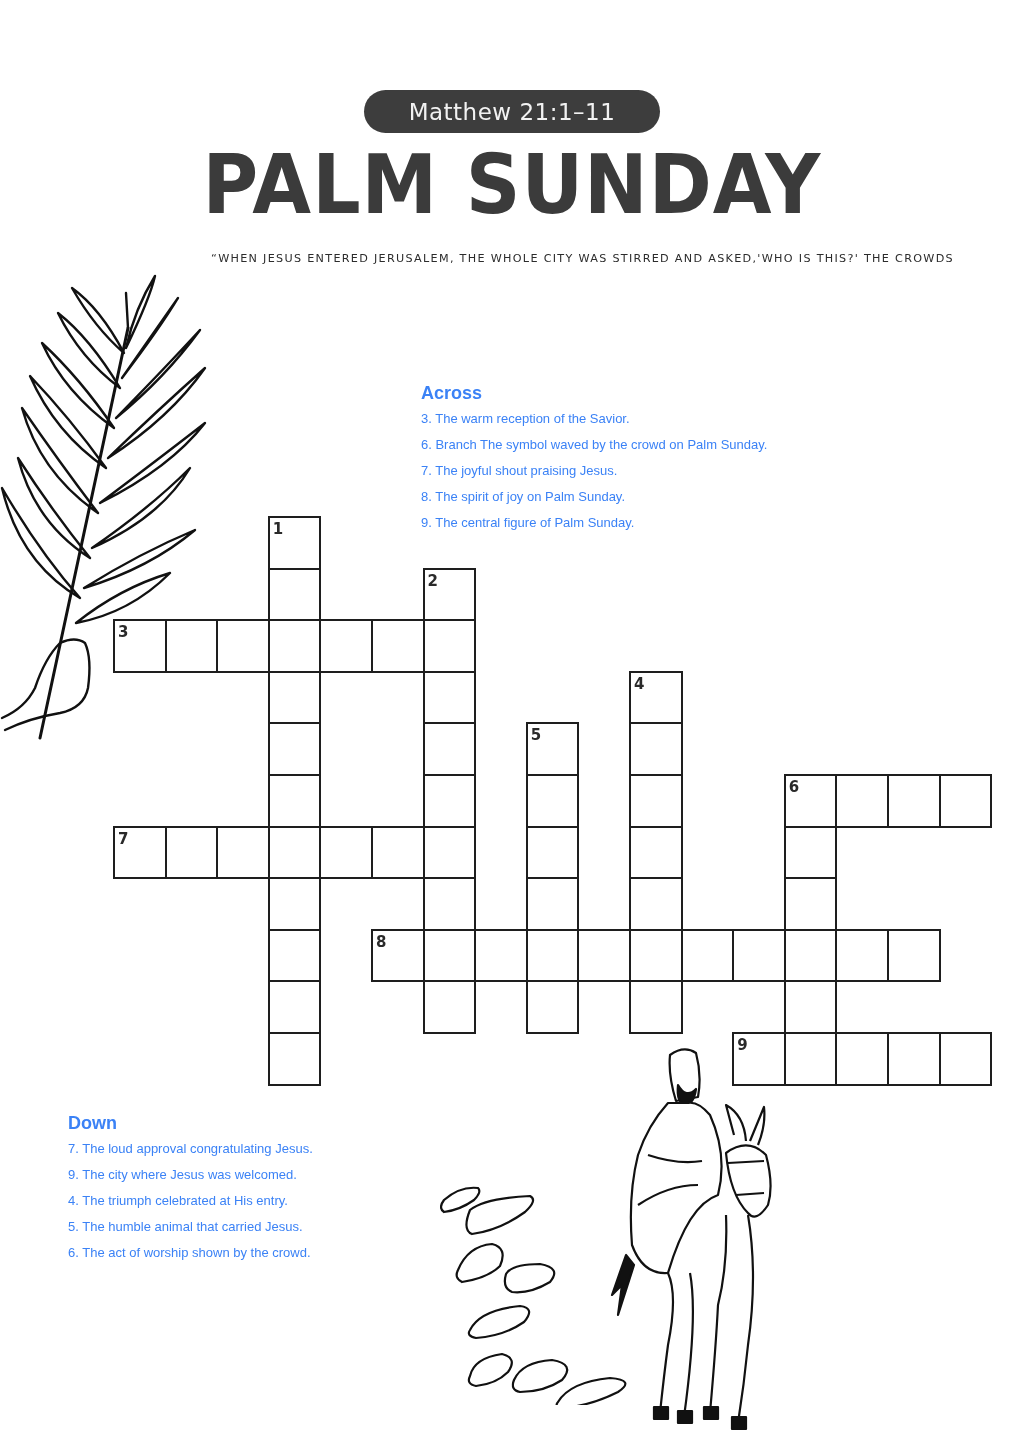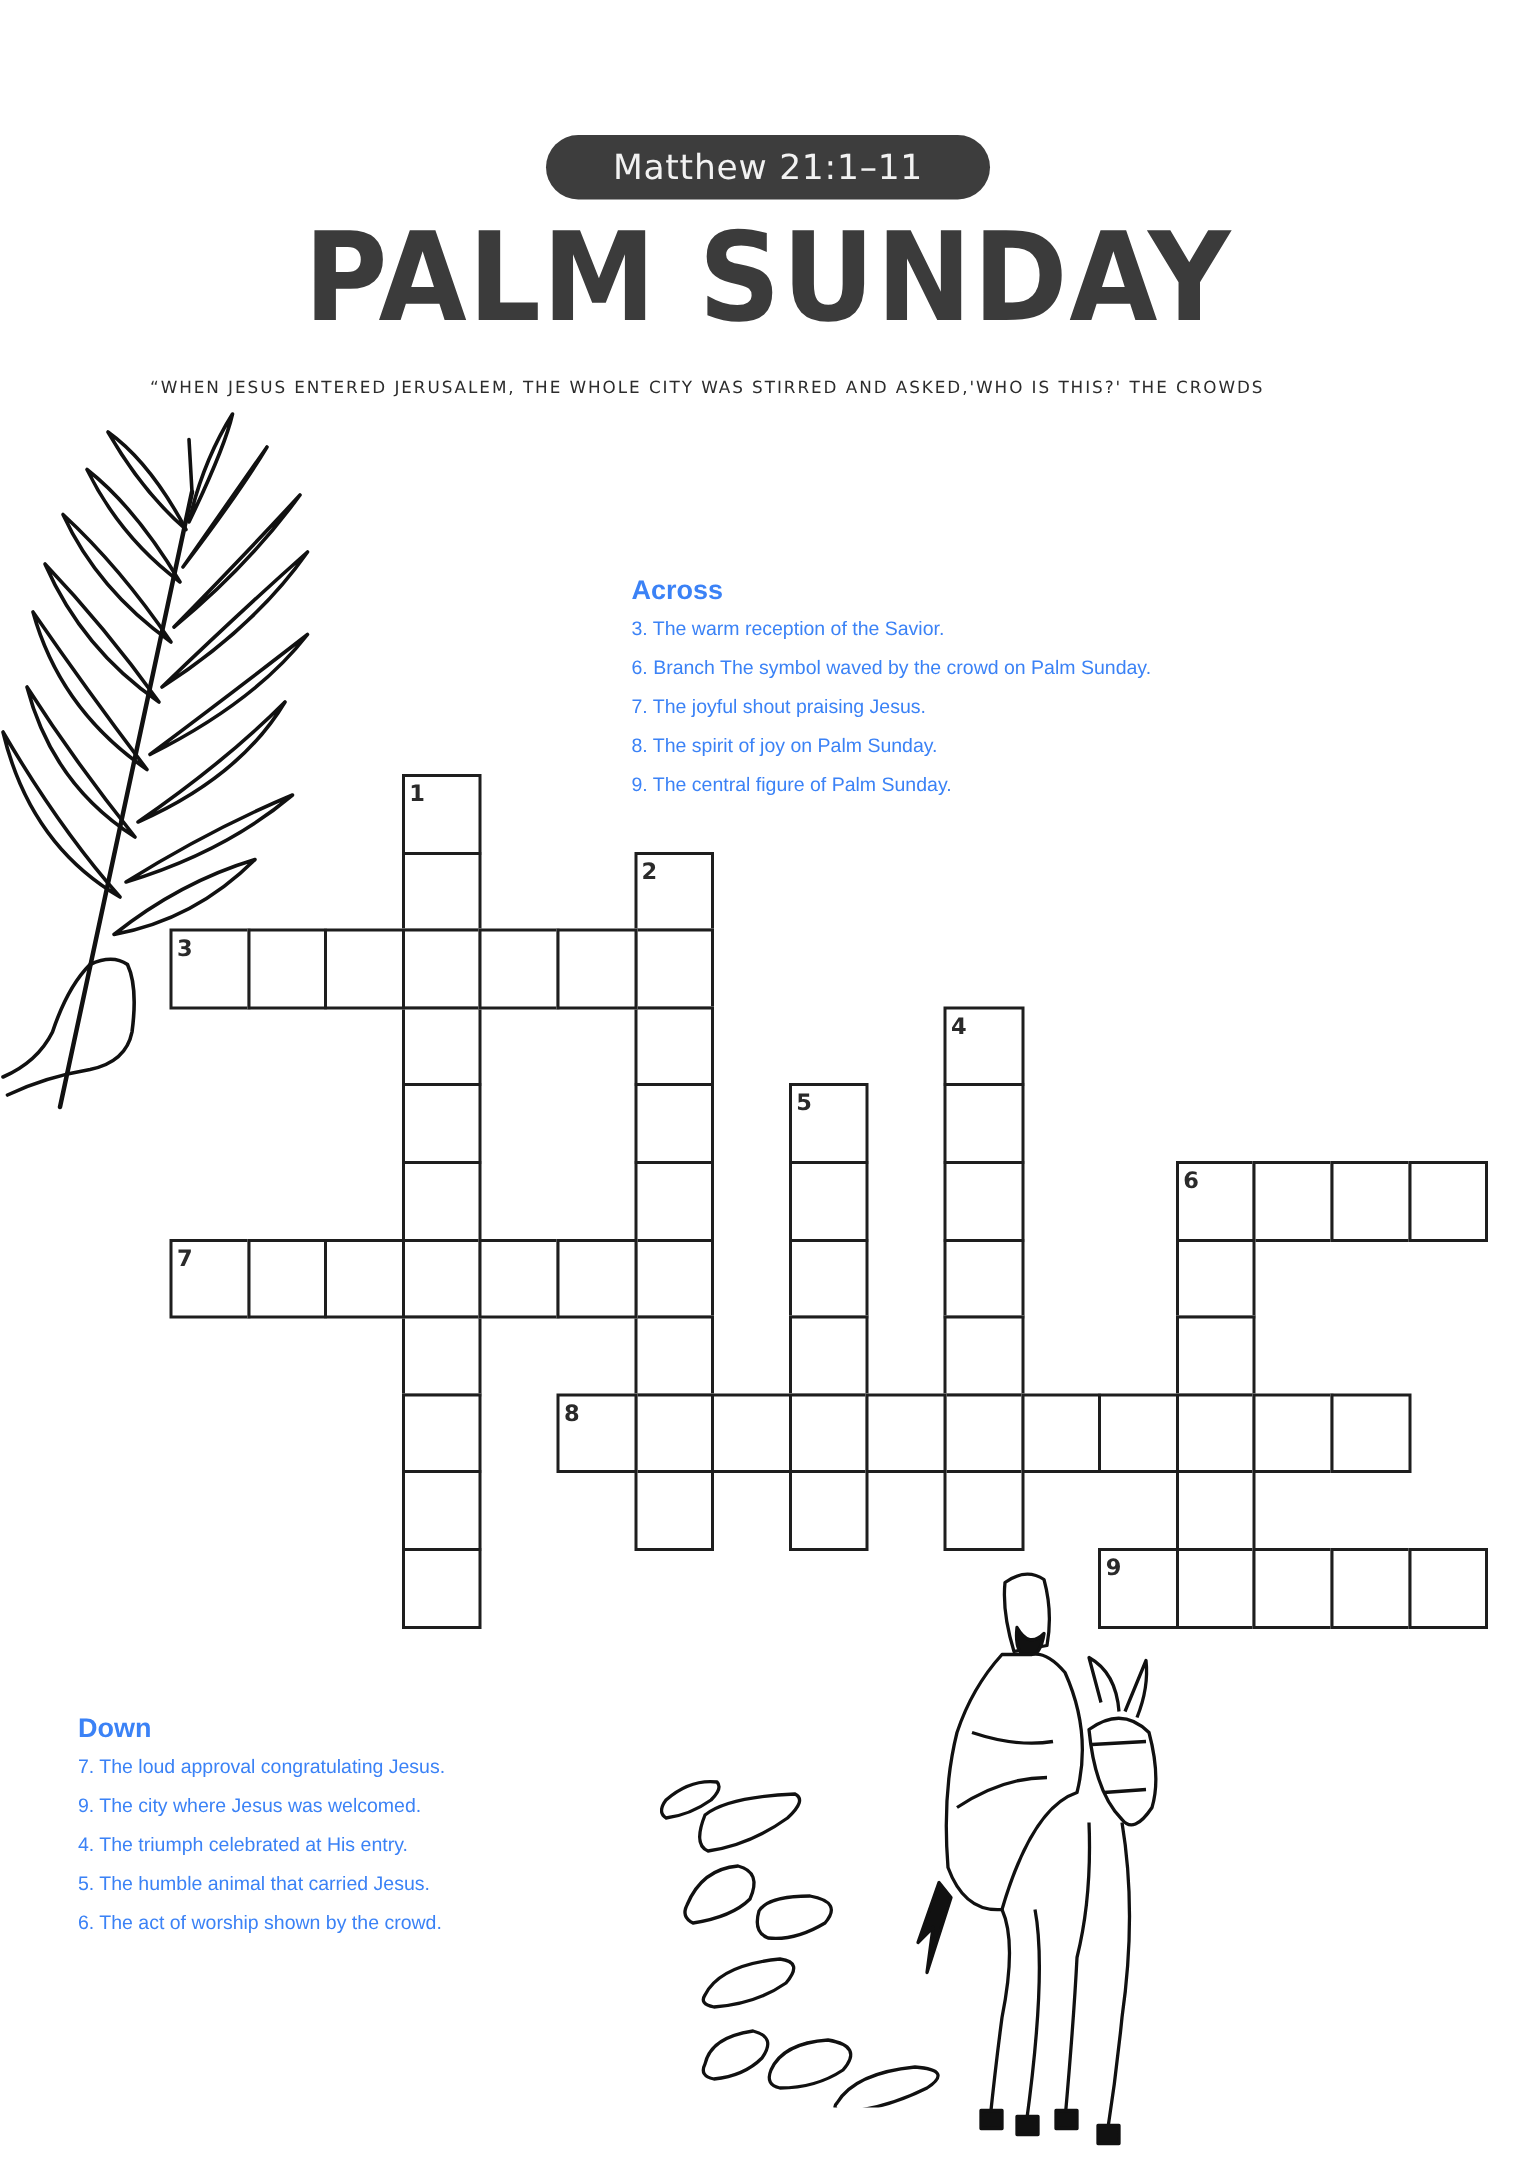--- a/index.html
+++ b/index.html
@@ -8,29 +8,29 @@
 
   .ref-pill { position: absolute; left: 364px; top: 90px; width: 296px; height: 43px;
               background: #3d3d3d; border-radius: 22px; color: #f2f2f2;
               display: flex; align-items: center; justify-content: center;
               font-family: "DejaVu Sans", sans-serif; font-size: 23px; letter-spacing: 0.5px; }
 
   .title { position: absolute; left: 0; top: 140px; width: 1024px; text-align: center;
            font-family: "DejaVu Sans", sans-serif; font-weight: bold; font-size: 76px;
            color: #3b3b3b; letter-spacing: 1px; transform: scaleY(1.08); }
 
-  .quote { position: absolute; left: 100px; top: 251px; width: 854px; text-align: left;
+  .quote { position: absolute; left: 100px; top: 251px; width: 854px; text-align: right;
            font-family: "DejaVu Sans", sans-serif; font-size: 11.2px; letter-spacing: 1.3px;
            line-height: 15px; color: #2c2c2c; }
 
   .clues { position: absolute; font-family: "Liberation Sans", sans-serif; color: #3b82f6; }
   .clues .heading { font-weight: bold; font-size: 18px; line-height: 26px; }
   .clues .clue { font-size: 13px; line-height: 26px; white-space: nowrap; }
   .clues-across { left: 421px; top: 380px; }
-  .clues-down { left: 52px; top: 1110px; margin-top: 29px; }
+  .clues-down { left: 68px; top: 1110px; }
 
   .grid { position: absolute; left: 0; top: 0; width: 1024px; height: 1448px; pointer-events: none; }
   .cell { position: absolute; width: 51.6px; height: 51.6px; box-sizing: border-box;
           border: 2px solid #1e1e1e; background: #fff; pointer-events: auto; }
   .cell .num { position: absolute; left: 3px; top: 2px; font-family: "DejaVu Sans", sans-serif;
                font-weight: bold; font-size: 15px; color: #2a2a2a; }
 
   .illus { position: absolute; }
 </style>
 </head>

